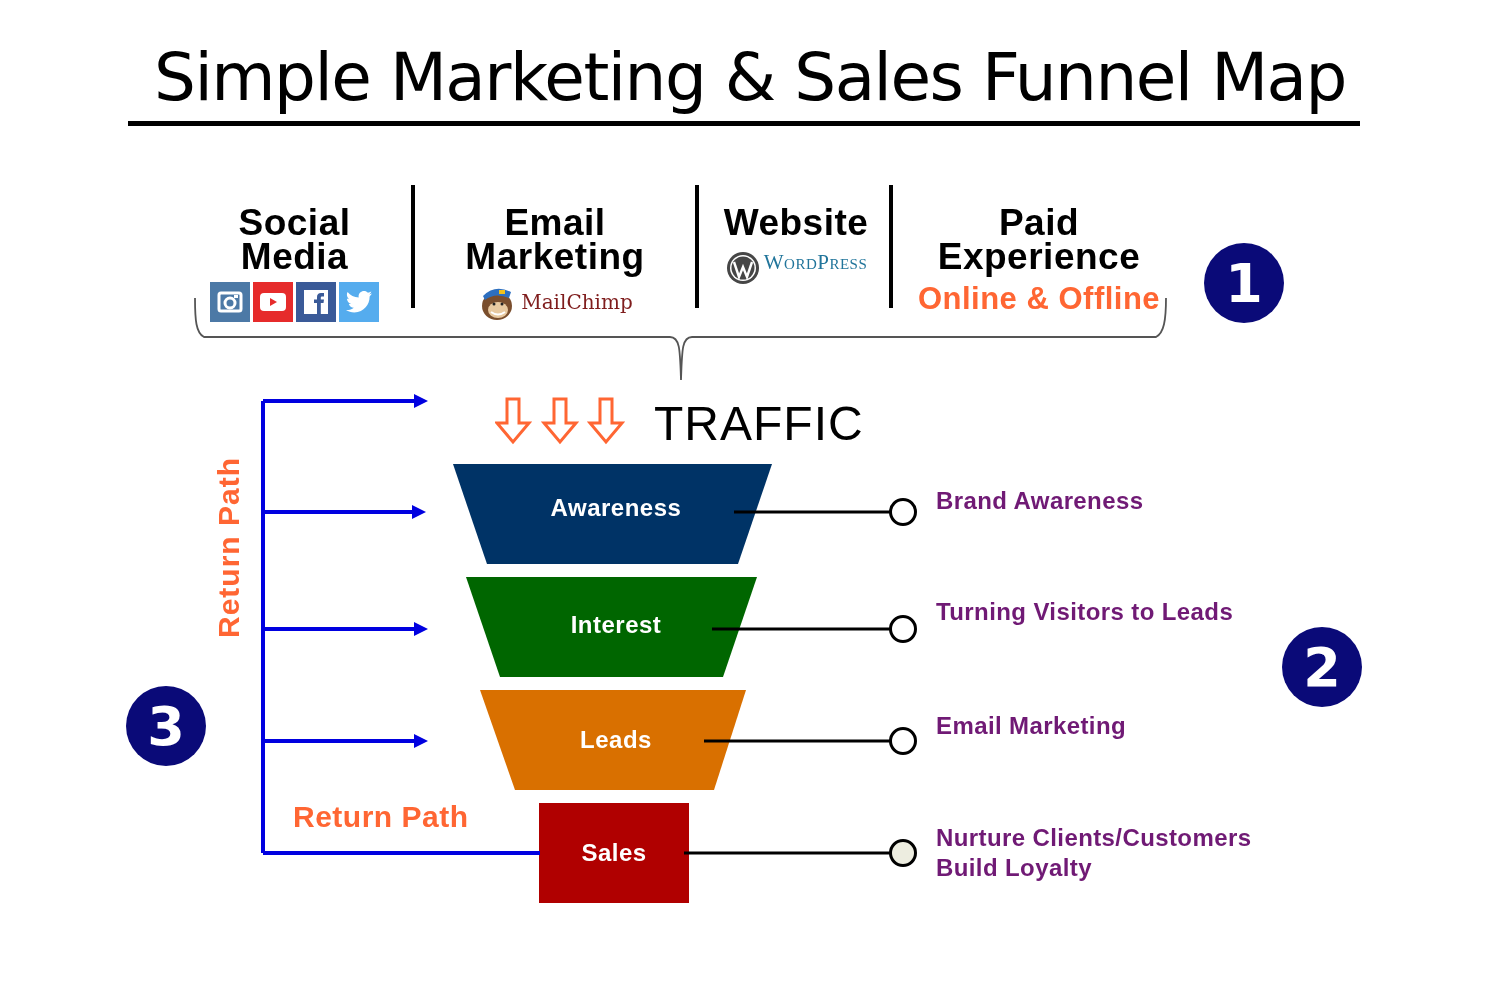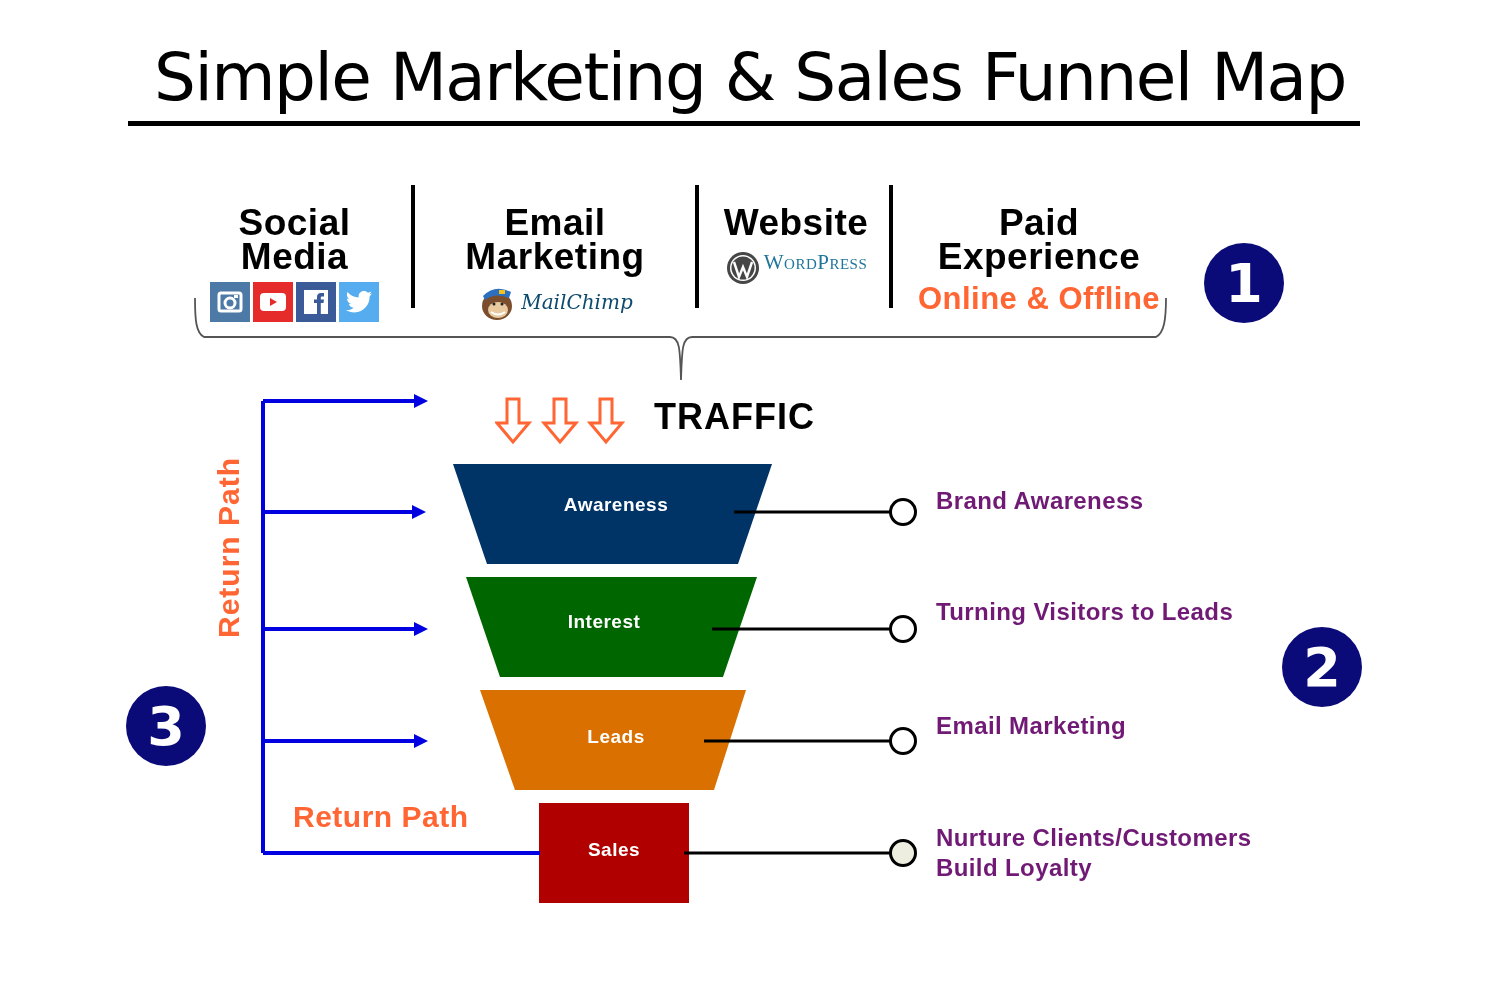--- a/index.html
+++ b/index.html
@@ -19,24 +19,24 @@
     .vdivider { width: 4px; background: #000; }
 
     .social-row { display: flex; gap: 3px; justify-content: center; margin-top: 8px; }
     .social-tile { width: 40px; height: 40px; display: flex; align-items: center; justify-content: center; }
 
     .badge {
       border-radius: 50%; display: flex; align-items: center; justify-content: center;
       color: #fff; font-family: "DejaVu Sans", sans-serif; font-weight: bold; font-size: 54px;
     }
 
-    .traffic-label { font-family: "Liberation Sans", sans-serif; font-weight: bold; font-size: 36px; color: #000; letter-spacing: 1px; }
+    .traffic-label { font-family: "Liberation Sans", sans-serif; font-weight: normal; font-size: 48px; color: #000; letter-spacing: 1px; }
 
     .stage-label {
-      color: #fff; font-family: "Liberation Sans", sans-serif; font-weight: bold; font-size: 19px;
+      color: #fff; font-family: "Liberation Sans", sans-serif; font-weight: bold; font-size: 24px;
       text-align: center; letter-spacing: 0.5px;
     }
 
     .desc { font-family: "Liberation Sans", sans-serif; font-weight: bold; font-size: 24px; color: #701a75; line-height: 30px; letter-spacing: 0.4px; }
 
     .return-vertical {
       font-family: "Liberation Sans", sans-serif; font-weight: bold; font-size: 30px;
       transform-origin: left top; transform: rotate(-90deg); white-space: nowrap; letter-spacing: 1px;
     }
     .return-horizontal { font-family: "Liberation Sans", sans-serif; font-weight: bold; font-size: 30px; letter-spacing: 0.5px; }
@@ -84,21 +84,21 @@
   <div style="display:flex; align-items:center; justify-content:center; margin-top:8px; gap:4px;">
     <svg width="40" height="40" viewBox="0 0 40 40">
       <ellipse cx="20" cy="24" rx="15" ry="14" fill="#7A4E2D"></ellipse>
       <ellipse cx="21" cy="28" rx="10" ry="8" fill="#E8C9A0"></ellipse>
       <path d="M6 14 Q18 2 34 10 L32 16 Q18 10 8 18 Z" fill="#2D6FBF"></path>
       <rect x="22" y="8" width="6" height="4" fill="#F2C21B"></rect>
       <path d="M14 30 Q21 35 28 30" stroke="#fff" stroke-width="2" fill="none"></path>
       <circle cx="17" cy="22" r="1.5" fill="#222"></circle>
         <circle cx="25" cy="22" r="1.5" fill="#222"></circle>
     </svg>
-    <span style="font-family:'DejaVu Serif', serif; font-style:italic; font-size:20px; color:#0c4a6e;">MailChimp</span>
+    <span style="font-family:'DejaVu Serif', serif; font-size:20px; color:#7f1d1d;">MailChimp</span>
   </div>
 </div>
 
 <div class="abs vdivider" style="left:695px; top:185px; height:123px;"></div>
 
 <div class="abs source-col" style="left:702px; top:206px; width:188px;">
   <div class="source-label">Website</div>
   <div style="display:flex; align-items:flex-start; justify-content:center; margin-top:10px; gap:3px;">
     <svg width="36" height="36" viewBox="0 0 36 36">
       <circle cx="18" cy="18" r="16" fill="#464646"></circle>
@@ -161,21 +161,21 @@
   </g>
   <g fill="#0000E0">
     <polygon points="414,394 428,401 414,408"></polygon>
     <polygon points="412,505 426,512 412,519"></polygon>
     <polygon points="414,622 428,629 414,636"></polygon>
     <polygon points="414,734 428,741 414,748"></polygon>
   </g>
 </svg>
 
 <div class="abs stage-label" style="left:516px; top:494px; width:200px;">Awareness</div>
-<div class="abs stage-label" style="left:504px; top:611px; width:200px;">Interest</div>
+<div class="abs stage-label" style="left:516px; top:611px; width:200px;">Interest</div>
 <div class="abs stage-label" style="left:516px; top:726px; width:200px;">Leads</div>
 <div class="abs stage-label" style="left:539px; top:839px; width:150px;">Sales</div>
 
 <div class="abs desc" style="left:936px; top:486px;">
   <div>Brand Awareness</div>
 </div>
 <div class="abs desc" style="left:936px; top:597px;">
   <div>Turning Visitors to Leads</div>
 </div>
 <div class="abs desc" style="left:936px; top:711px;">

